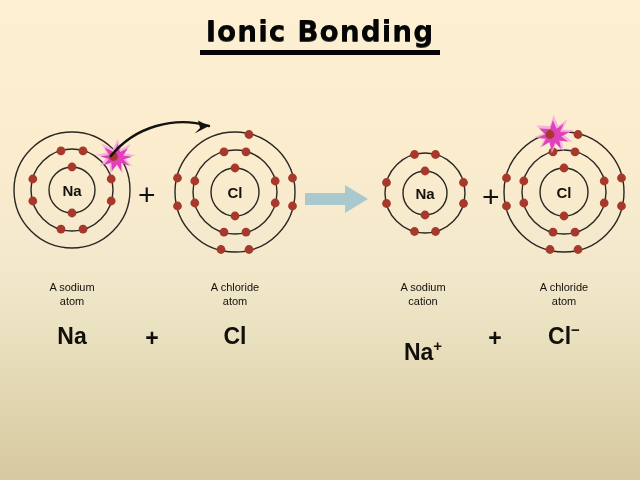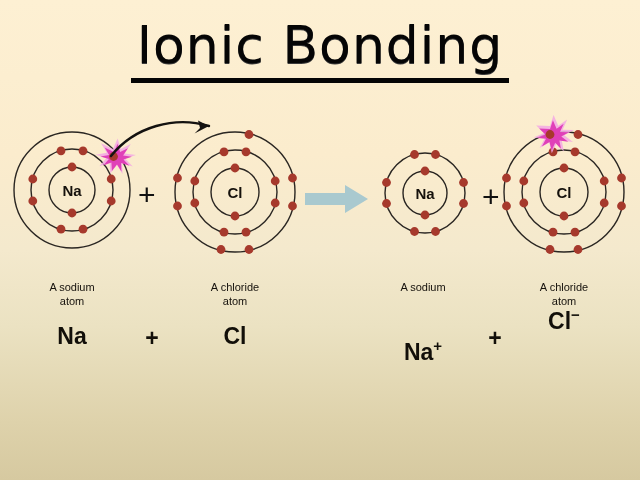--- a/index.html
+++ b/index.html
@@ -30,22 +30,22 @@
   #title-wrap {
     position: absolute;
     top: 16px;
     left: 0;
     width: 640px;
     text-align: center;
   }
   #title {
     display: inline-block;
     font-family: "DejaVu Sans", sans-serif;
-    font-weight: normal;
-    font-size: 52px;
+    font-weight: bold;
+    font-size: 28px;
     letter-spacing: 1px;
     color: #050505;
     border-bottom: 5px solid #050505;
     padding: 0 6px 2px 6px;
     line-height: 1.15;
     text-shadow: 0 1px 0 #3a3a3a;
   }
 
   
   .atom {
@@ -273,34 +273,35 @@
   <div class="caption" style="left:12px; top:281px;">
     <div>A sodium</div>
     <div>atom</div>
   </div>
   <div class="caption" style="left:175px; top:281px;">
     <div>A chloride</div>
     <div>atom</div>
   </div>
   <div class="caption" style="left:363px; top:281px;">
     <div>A sodium</div>
+    <div>cation</div>
   </div>
   <div class="caption" style="left:504px; top:281px;">
     <div>A chloride</div>
     <div>atom</div>
   </div>
 
   <div class="formula" style="left:12px; top:325px;">
     <span>Na</span><sup></sup>
   </div>
   <div class="plus-formula" style="left:132px; top:327px;">+</div>
   <div class="formula" style="left:175px; top:325px;">
     <span>Cl</span><sup></sup>
   </div>
   <div class="formula" style="left:363px; top:341px;">
     <span>Na</span><sup>+</sup>
   </div>
   <div class="plus-formula" style="left:475px; top:327px;">+</div>
-  <div class="formula" style="left:504px; top:310px;">
+  <div class="formula" style="left:504px; top:325px;">
     <span>Cl</span><sup>−</sup>
   </div>
 
 </div>
 
 </body></html>

